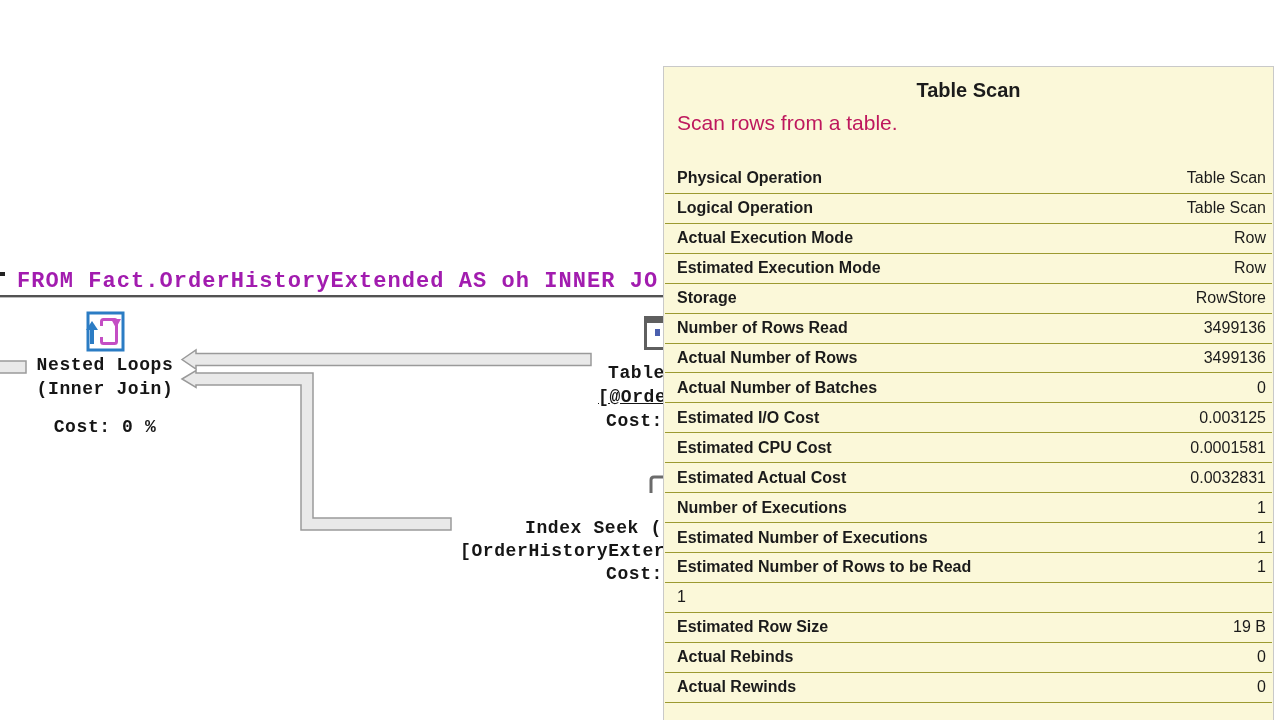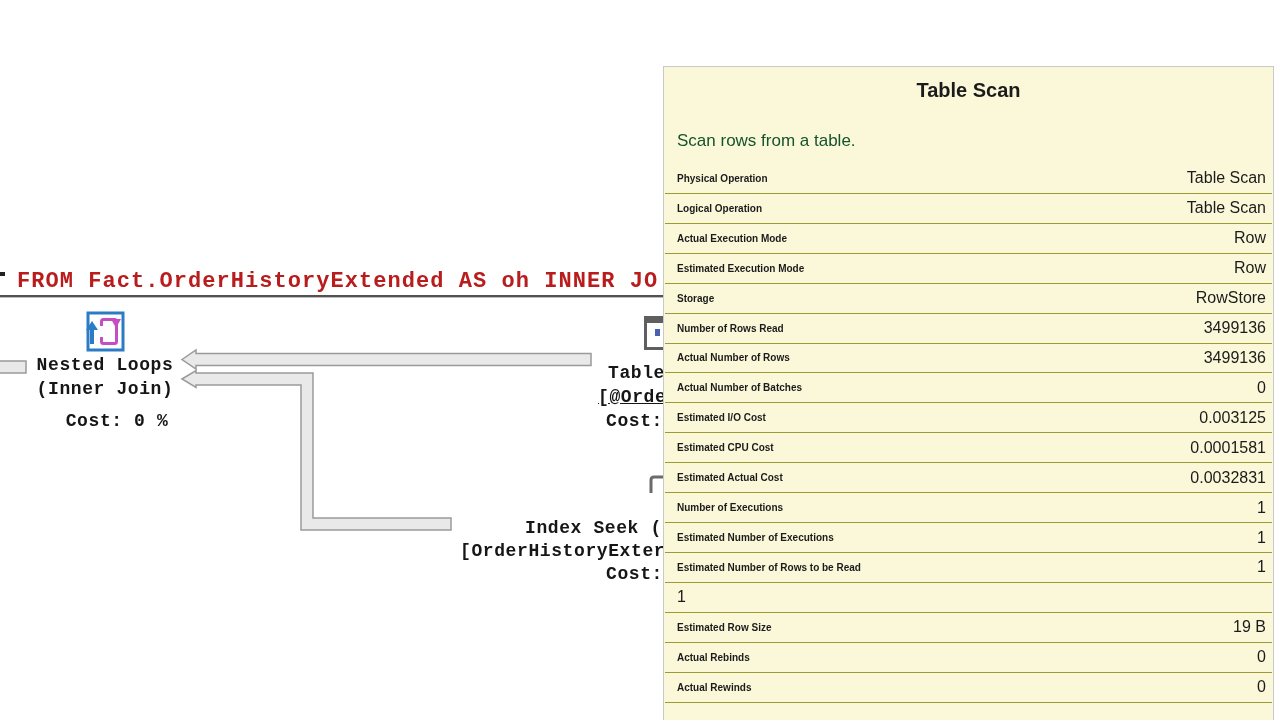--- a/index.html
+++ b/index.html
@@ -6,21 +6,21 @@
   body{
     width:1280px;height:720px;position:relative;overflow:hidden;
     background:#ffffff;
     font-family:"Liberation Sans", sans-serif;
   }
   
   .sql-line{
     position:absolute;left:17px;top:269px;
     font-family:"Liberation Mono","DejaVu Sans Mono",monospace;
     font-weight:bold;font-size:22px;letter-spacing:1.05px;
-    color:#b91c1c;white-space:pre;
+    color:#a21caf;white-space:pre;
   }
   .pane-divider{
     position:absolute;left:0;top:295px;width:700px;height:2px;
     background:#525252;border-bottom:1px solid #bdbdbd;
   }
   
   .plan-text{
     position:absolute;
     font-family:"Liberation Mono","DejaVu Sans Mono",monospace;
     font-weight:bold;font-size:18px;letter-spacing:0.6px;line-height:1;
@@ -43,29 +43,29 @@
     background:var(--tt-bg,#fbf8d9);
     border:1px solid var(--tt-border,#c9c9c9);
     z-index:10;
   }
   .tt-title{
     margin-top:12px;text-align:center;
     font-size:20px;font-weight:bold;color:#1b1b1b;
   }
   .tt-desc{
     position:absolute;left:13px;top:44px;right:10px;
-    font-size:17px;color:#14532d;margin-top:20px;
+    font-size:21px;color:#be185d;
   }
   .tt-rows{position:absolute;left:1px;right:1px;top:97px;}
   .trow{
     display:flex;align-items:center;justify-content:space-between;
     height:28.93px;border-bottom:1px solid var(--tt-sep,#9c9a30);
     padding:0 6px 0 12px;
   }
-  .tlabel{font-size:10px;font-weight:bold;color:#1b1b1b;white-space:nowrap;}
+  .tlabel{font-size:16px;font-weight:bold;color:#1b1b1b;white-space:nowrap;}
   .tvalue{font-size:16px;color:#1b1b1b;white-space:nowrap;}
 </style>
 </head>
 <body>
 
 <div>
   <div class="sql-line">FROM Fact.OrderHistoryExtended AS oh INNER JO</div>
   <div class="pane-divider"></div>
 </div>
 
@@ -93,21 +93,21 @@
     <rect x="644" y="316" width="34" height="7" fill="#5f5f5f"></rect>
     <rect x="655" y="329" width="5" height="7" fill="#4a5fae"></rect>
   </g>
 
   <path d="M651,493 L651,480 Q651,477 654,477 L664,477" fill="none" stroke="#6b6b6b" stroke-width="3"></path>
 </svg>
 
 <div class="node-hit" style="left:0;top:310px;width:210px;height:115px;">
   <div class="plan-text nl-l2" style="top:70px;">(Inner Join)</div>
   <div class="plan-text nl-l1" style="top:46px;">Nested Loops</div>
-  <div class="plan-text nl-l3" style="top:102px;padding-left:12px;">Cost: 0 %</div>
+  <div class="plan-text nl-l3" style="top:108px;">Cost: 0 %</div>
 </div>
 
 <div>
   <div class="plan-text ts-l1">Table</div>
   <div class="plan-text ts-l2">[@Orde</div>
   <div class="plan-text ts-l3">Cost:</div>
 </div>
 
 <div>
   <div class="plan-text is-l1">Index Seek (</div>

